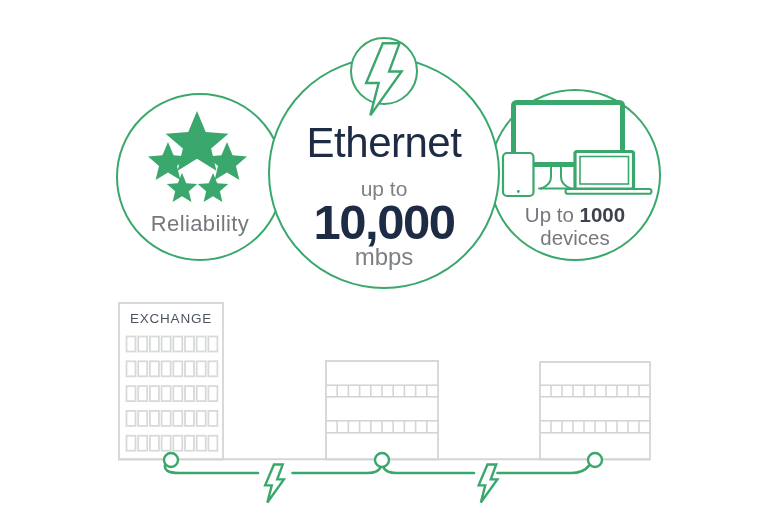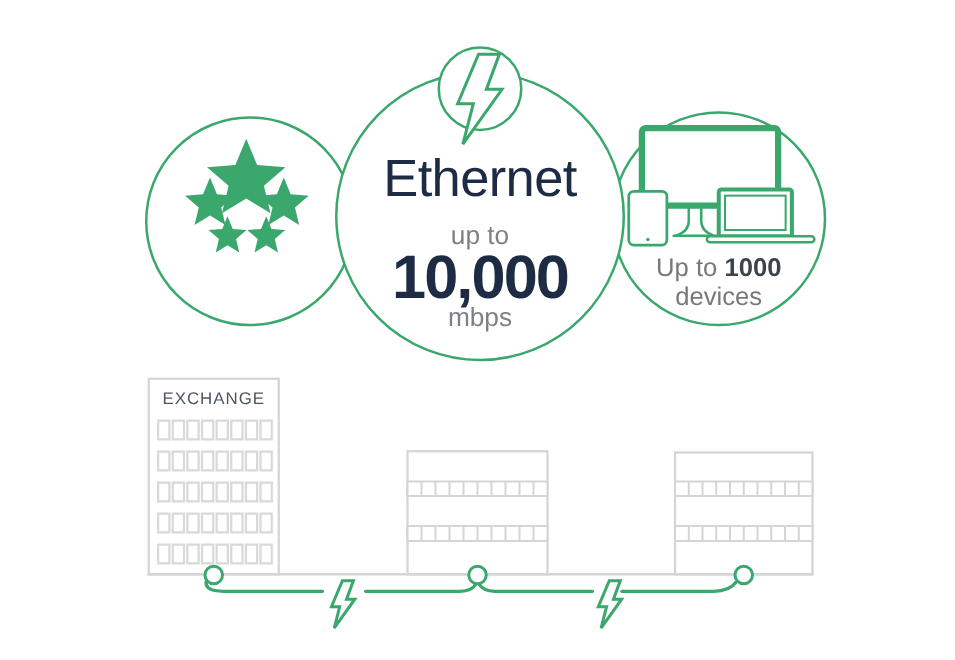--- a/index.html
+++ b/index.html
@@ -12,21 +12,21 @@
   .circle-left  {left:116px;top:93px;width:168px;height:168px;z-index:1;}
   .circle-right {left:489px;top:89px;width:172px;height:172px;z-index:1;}
   .circle-center{left:268px;top:57px;width:232px;height:232px;z-index:2;}
   .circle-bolt  {left:350px;top:37px;width:68px;height:68px;z-index:3;}
   .badge-svg{position:absolute;left:-2px;top:-2px;overflow:visible;display:block;}
   .c-text{position:absolute;left:0;width:100%;text-align:center;}
   .t-reliability{top:116px;font-size:22px;letter-spacing:.4px;color:#75787c;}
   .t-ethernet{top:60px;font-size:42px;font-weight:normal;letter-spacing:-.5px;color:#1d2b45;}
   .t-upto{top:118px;font-size:21px;color:#7e8184;}
   .t-speed{top:139px;font-size:49px;font-weight:bold;letter-spacing:-1.5px;color:#1d2b45;line-height:1;}
-  .t-mbps{top:184px;font-size:21px;color:#7e8184;}
+  .t-mbps{top:184px;font-size:24px;color:#7e8184;}
   .t-devices{top:112px;font-size:20.5px;line-height:23px;color:#75787c;}
   .t-devices b{color:#3d434c;font-weight:bold;margin-top:27px;}
   .g-fill{fill:#3aa76c;stroke:none;}
   .bolt{fill:#fff;stroke:#3aa76c;stroke-width:2.4;vector-effect:non-scaling-stroke;stroke-linejoin:miter;}
   .bldg{fill:#fff;stroke:#d3d5d6;stroke-width:1.8;}
   #exchange-windows rect{fill:#fff;stroke:#d7d9da;stroke-width:1.8;}
   #building-bands rect{fill:#fff;stroke:#d3d5d6;stroke-width:1.6;}
   #building-bands line{stroke:#d3d5d6;stroke-width:1.6;}
   .baseline{stroke:#d3d5d6;stroke-width:2;}
   .netline{fill:none;stroke:#3aa76c;stroke-width:2.6;stroke-linecap:round;}
@@ -43,20 +43,21 @@
   <div class="circle circle-left">
     <svg class="badge-svg" width="168" height="168" viewBox="0 0 168 168">
       <g class="g-fill">
         <polygon points="0,-1 0.264,-0.364 0.951,-0.309 0.428,0.139 0.588,0.809 0,0.45 -0.588,0.809 -0.428,0.139 -0.951,-0.309 -0.264,-0.364" transform="translate(81,51) scale(33)"></polygon>
         <polygon points="0,-1 0.264,-0.364 0.951,-0.309 0.428,0.139 0.588,0.809 0,0.45 -0.588,0.809 -0.428,0.139 -0.951,-0.309 -0.264,-0.364" transform="translate(52,70) scale(21)"></polygon>
         <polygon points="0,-1 0.264,-0.364 0.951,-0.309 0.428,0.139 0.588,0.809 0,0.45 -0.588,0.809 -0.428,0.139 -0.951,-0.309 -0.264,-0.364" transform="translate(111,70) scale(21)"></polygon>
         <polygon points="0,-1 0.264,-0.364 0.951,-0.309 0.428,0.139 0.588,0.809 0,0.45 -0.588,0.809 -0.428,0.139 -0.951,-0.309 -0.264,-0.364" transform="translate(66,96) scale(16)"></polygon>
         <polygon points="0,-1 0.264,-0.364 0.951,-0.309 0.428,0.139 0.588,0.809 0,0.45 -0.588,0.809 -0.428,0.139 -0.951,-0.309 -0.264,-0.364" transform="translate(97,96) scale(16)"></polygon>
       </g>
     </svg>
+    <div class="c-text t-reliability">Reliability</div>
   </div>
 
   <div class="circle circle-right">
     <svg class="badge-svg" width="172" height="172" viewBox="0 0 172 172">
 
       <rect x="24.5" y="13.5" width="109" height="62" rx="3" fill="#fff" stroke="#3aa76c" stroke-width="5"></rect>
 
       <path class="thin-line" d="M 62 78 V 88 Q 62 96 52 99.5"></path>
       <path class="thin-line" d="M 72 78 V 88 Q 72 96 82 99.5"></path>
       <line class="thin-line" x1="50" y1="99.5" x2="88" y2="99.5"></line>

